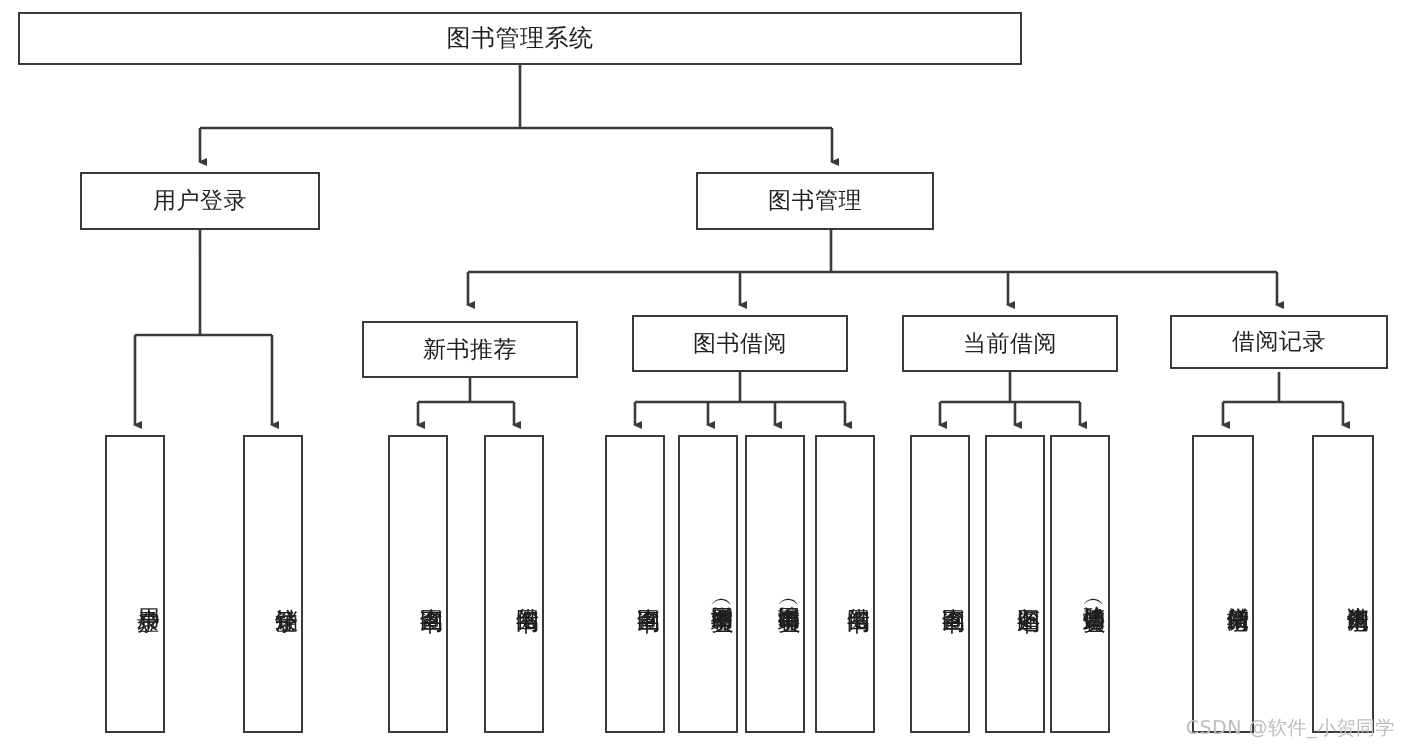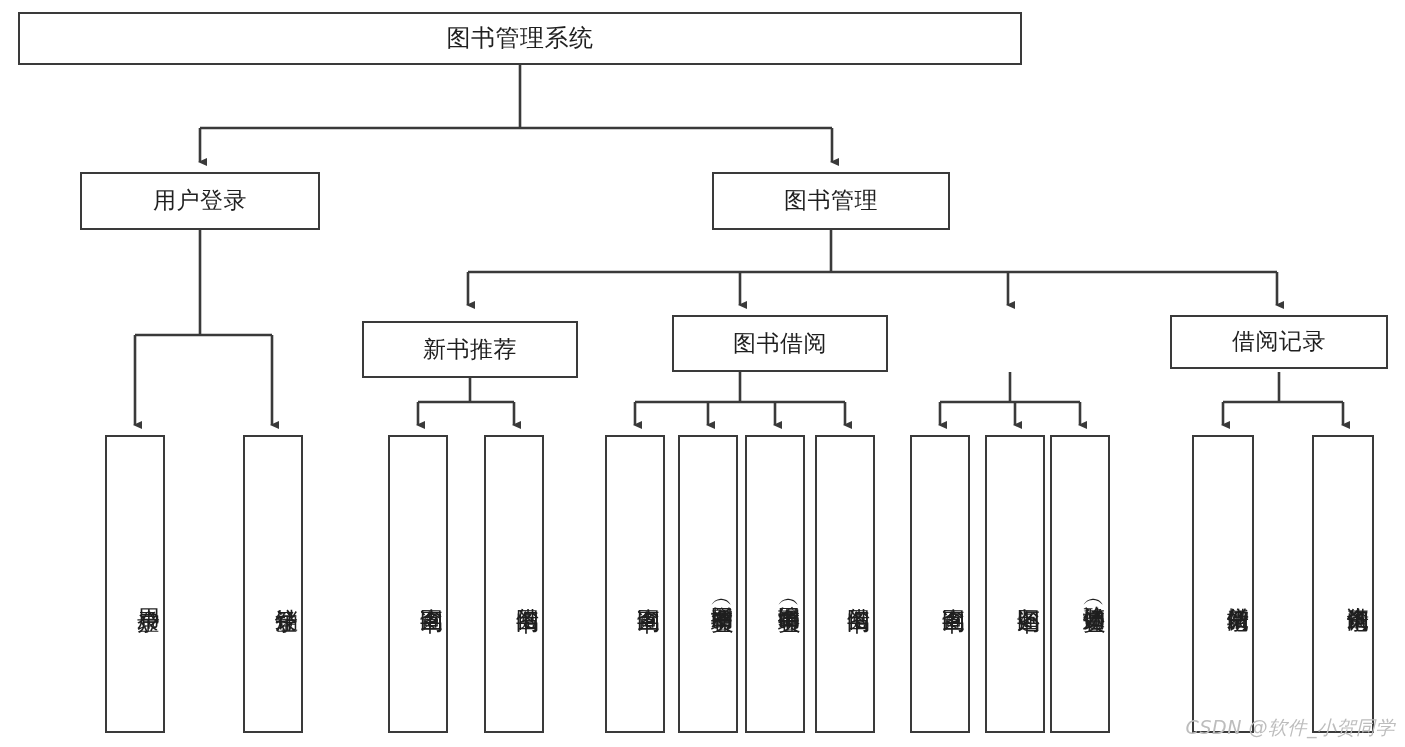--- a/index.html
+++ b/index.html
@@ -62,21 +62,20 @@
   }
   .watermark {
     position: absolute;
     right: 10px;
     bottom: 6px;
     font-size: 19px;
     color: #bdbdbd;
     letter-spacing: 0.5px;
     z-index: 6;
     white-space: nowrap;
-    font-style: italic;
   }
 </style>
 </head>
 <body>
 
 <div id="canvas">
 
   <svg class="links" viewBox="0 0 1405 747">
     <defs>
       <marker id="arr" markerWidth="10" markerHeight="10" refX="4" refY="7" orient="auto" markerUnits="userSpaceOnUse">
@@ -127,29 +126,32 @@
     </g>
   </svg>
 
   <div class="node node-h node-root" style="left:18px; top:12px; width:1004px; height:53px;">
     <span>图书管理系统</span>
   </div>
 
   <div class="node node-h" style="left:80px; top:172px; width:240px; height:58px;">
     <span>用户登录</span>
   </div>
-  <div class="node node-h" style="left:712px; top:172px; width:238px; height:58px;">
+  <div class="node node-h" style="left:696px; top:172px; width:238px; height:58px;">
     <span>图书管理</span>
   </div>
 
   <div class="node node-h" style="left:362px; top:321px; width:216px; height:57px;">
     <span>新书推荐</span>
   </div>
-  <div class="node node-h" style="left:632px; top:315px; width:216px; height:57px;margin-left:40px;">
+  <div class="node node-h" style="left:632px; top:315px; width:216px; height:57px;">
     <span>图书借阅</span>
+  </div>
+  <div class="node node-h" style="left:902px; top:315px; width:216px; height:57px;">
+    <span>当前借阅</span>
   </div>
   <div class="node node-h" style="left:1170px; top:315px; width:218px; height:54px;">
     <span>借阅记录</span>
   </div>
 
   <div class="node node-v" style="left:105px; top:435px; width:60px; height:298px;">
     <span>用户登录</span>
   </div>
   <div class="node node-v" style="left:243px; top:435px; width:60px; height:298px;">
     <span>注销登录</span>

